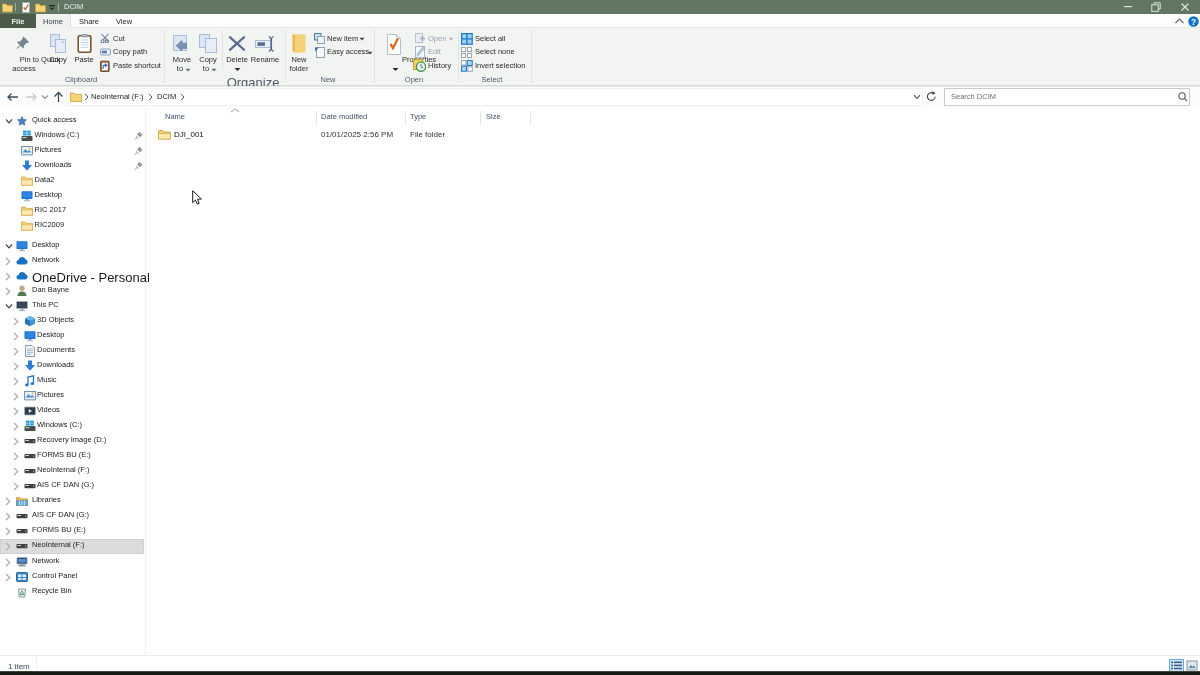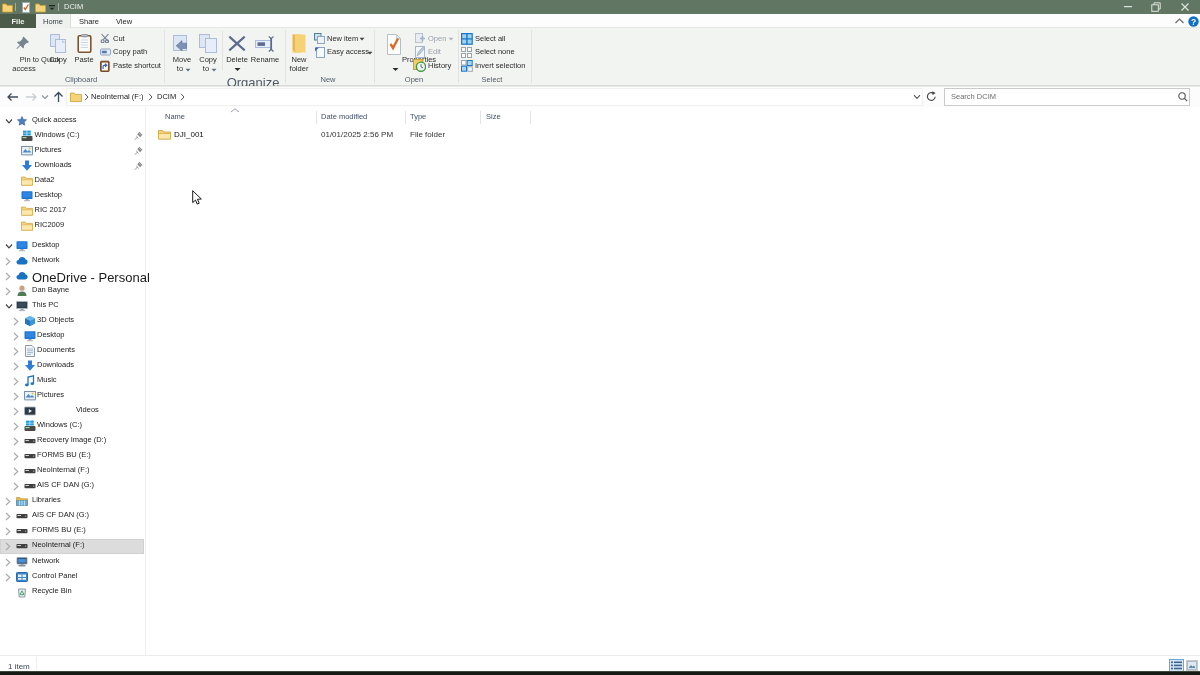--- a/index.html
+++ b/index.html
@@ -444,21 +444,21 @@
     <rect x="0.5" y="9.5" width="11" height="1.6" fill="#c8d4de"></rect>
   </svg>
 <div class="txt" style="left:37px;top:391.3px;font-size:7.5px;color:#1a1a1a;">Pictures</div>
 <svg class="abs" style="left:13px;top:407px;" width="6" height="9" viewBox="0 0 6 9">
     <path d="M1 1 L4.8 4.5 L1 8" stroke="#a9a9a9" stroke-width="1.1" fill="none"></path>
   </svg>
 <svg class="abs" style="left:24px;top:405px;" width="12" height="12" viewBox="0 0 12 12">
     <rect x="0.5" y="2" width="11" height="8" rx="1" fill="#2d3a48" stroke="#aab4bd" stroke-width="0.8"></rect>
     <path d="M4.8 4 L8 6 L4.8 8 Z" fill="#e8eef2"></path>
   </svg>
-<div class="txt" style="left:37px;top:406.3px;font-size:7.5px;color:#1a1a1a;padding-left:39px;">Videos</div>
+<div class="txt" style="left:37px;top:406.3px;font-size:7.5px;color:#1a1a1a;">Videos</div>
 <svg class="abs" style="left:13px;top:422px;" width="6" height="9" viewBox="0 0 6 9">
     <path d="M1 1 L4.8 4.5 L1 8" stroke="#a9a9a9" stroke-width="1.1" fill="none"></path>
   </svg>
 <svg class="abs" style="left:24px;top:420px;" width="12" height="12" viewBox="0 0 12 12">
     <rect x="0.5" y="6" width="11" height="5" rx="1" fill="#4a4a4a"></rect>
     <rect x="1.5" y="7" width="4" height="1.2" fill="#8fe09f"></rect>
     <g fill="#1f9ae0">
       <rect x="2" y="0.6" width="3.6" height="2.2"></rect>
       <rect x="6.2" y="0.6" width="3.6" height="2.2"></rect>
       <rect x="2" y="3.3" width="3.6" height="2.2"></rect>

